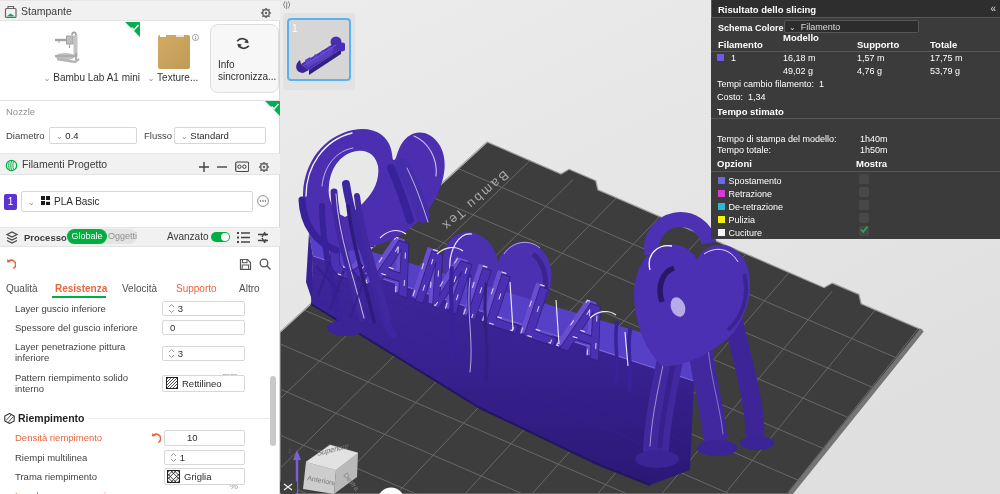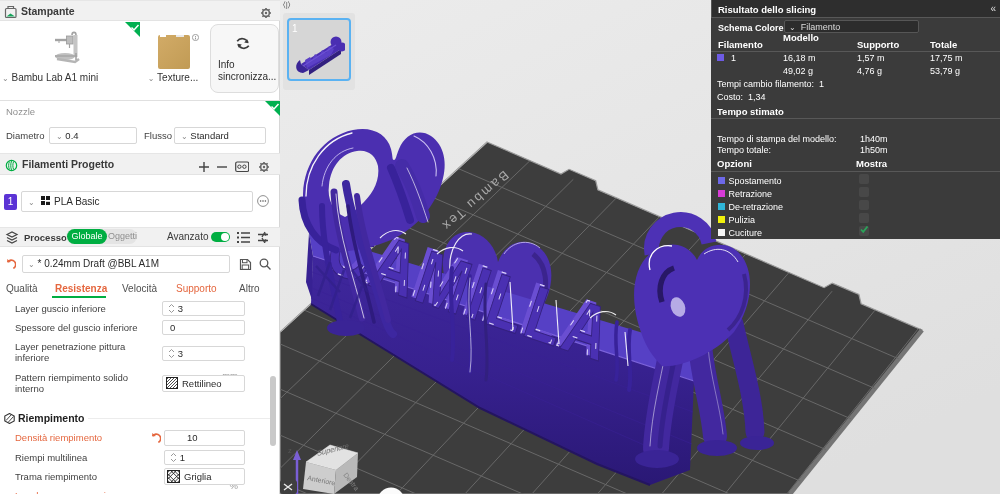--- a/index.html
+++ b/index.html
@@ -1,19 +1,19 @@
 <!DOCTYPE html>
 <html><head><meta charset="utf-8"><style>
 *{margin:0;padding:0;box-sizing:border-box;}
 html,body{width:1000px;height:494px;overflow:hidden;font-family:"Liberation Sans",sans-serif;background:#e9e9e9;}
 .abs{position:absolute;}
 #root{position:relative;width:1000px;height:494px;}
 #sidebar{position:absolute;left:0;top:0;width:280px;height:494px;background:#fff;border-right:1px solid #d6d6d6;}
 .hdr{position:absolute;left:0;width:280px;background:#f1f1f1;border-top:1px solid #e6e6e6;border-bottom:1px solid #e3e3e3;}
-.htxt{font-size:10.5px;font-weight:700;color:#3a3a3a;}
+.htxt{font-size:10.5px;font-weight:400;color:#3a3a3a;}
 .lbl{font-size:9.5px;color:#3f3f3f;white-space:nowrap;}
 .glbl{font-size:9.5px;color:#8f8f8f;}
 .olbl{font-size:9.5px;color:#E5673F;white-space:nowrap;}
 .box{position:absolute;border:1px solid #d7d7d7;border-radius:2px;background:#fff;font-size:9.5px;color:#2b2b2b;}
 .chev{color:#8a8a8a;font-size:8px;}
 .unit{color:#9c9c9c;margin-top:48px;}
 svg{display:block;} .box svg{display:inline-block;}
 </style></head><body>
 <div id="root">
 <div class="abs" style="left:280px;top:0">
@@ -272,21 +272,21 @@
 <path d="M4 11 H22" stroke-width="2.4"></path>
 <rect x="15.5" y="7" width="6.5" height="8" fill="#bdbdbd" stroke="#999" stroke-width="0.8"></rect>
 <path d="M18.5 15 L18.5 19" stroke-width="1.2"></path>
 <path d="M8 11 L8 14" stroke-width="1"></path>
 <ellipse cx="14" cy="27.5" rx="10" ry="3.5" fill="#c0c0c0" stroke="none"></ellipse>
 <path d="M4 27 L26 27" stroke="#adadad" stroke-width="2"></path>
 <path d="M6 30 L24 33 L28 30" stroke="#b5b5b5" stroke-width="2.5"></path>
 <path d="M25 24 L25 31" stroke-width="1.6"></path>
 </g>
       </svg>
-<div class="abs" style="left:2px;top:72px;width:138px;text-align:left;font-size:10px;color:#333"><span class="chev">⌄</span> Bambu Lab A1 mini</div>
+<div class="abs" style="left:2px;top:72px;width:138px;text-align:right;font-size:10px;color:#333"><span class="chev">⌄</span> Bambu Lab A1 mini</div>
 <div class="abs" style="left:158px;top:35px;width:32px;height:34px;background:linear-gradient(135deg,#d2ab67,#c19b55);border-radius:2px"></div>
 <div class="abs" style="left:160px;top:35px;width:6px;height:2px;background:#fff"></div>
 <div class="abs" style="left:176px;top:35px;width:8px;height:2px;background:#e9e9e9"></div>
 <svg class="abs" style="left:192px;top:34px" width="7" height="7" viewBox="0 0 7 7">
         <circle cx="3.5" cy="3.5" r="3.1" fill="none" stroke="#8a8a8a" stroke-width="0.8"></circle>
         <path d="M3.5 2 v0.9 M3.5 3.6 v1.8" stroke="#8a8a8a" stroke-width="0.9"></path>
       </svg>
 <div class="abs" style="left:140px;top:72px;width:66px;text-align:center;font-size:10px;color:#333"><span class="chev">⌄</span> Texture...</div>
 <div class="abs" style="left:210px;top:24px;width:69px;height:69px;background:#f7f7f7;border:1px solid #ddd;border-radius:8px"></div>
 <svg class="abs" style="left:233px;top:36px" width="20" height="17" viewBox="0 0 20 17">
@@ -362,21 +362,20 @@
       </svg>
 <svg class="abs" style="left:257px;top:231px" width="12" height="12" viewBox="0 0 12 12">
         <path d="M1 3.5 H11 M1 9.5 H11" stroke="#444" stroke-width="1.4"></path>
         <path d="M8 1 L5 6 M5 7 L8 12" stroke="#444" stroke-width="1.4"></path>
         <path d="M11 3.5 l-3.2 -1.6 v3.2 Z M11 9.5 l-3.2 -1.6 v3.2 Z" fill="#444"></path>
       </svg>
 <svg class="abs" style="left:5px;top:258px" width="11" height="12" viewBox="0 0 11 12">
         <path d="M2.5 4 C4 1.8 7.5 1.3 9.5 3.5 C11.5 5.8 10.8 9 8.3 10.4" stroke="#E5673F" stroke-width="1.6" fill="none"></path>
         <path d="M2 1 L2.6 4.6 L6 4.1 Z" fill="#E5673F"></path>
       </svg>
-<div class="box" style="left:22px;top:254.5px;width:208px;height:18px;line-height:16px;font-size:10px"><span class="chev" style="margin-left:5px">⌄</span> * 0.24mm Draft @BBL A1M</div>
 <svg class="abs" style="left:239px;top:258px" width="13" height="13" viewBox="0 0 13 13">
         <path d="M1.5 1.5 H8.5 L11.5 4.5 V11.5 H1.5 Z" fill="none" stroke="#555" stroke-width="1.2"></path>
         <rect x="3.5" y="1.5" width="4.5" height="3.2" fill="none" stroke="#555" stroke-width="1"></rect>
         <rect x="3.2" y="7" width="6.4" height="4.3" fill="none" stroke="#555" stroke-width="1"></rect>
       </svg>
 <svg class="abs" style="left:259px;top:258px" width="12" height="12" viewBox="0 0 12 12">
         <circle cx="5" cy="5" r="3.8" fill="none" stroke="#555" stroke-width="1.3"></circle>
         <path d="M7.8 7.8 L11.5 11.5" stroke="#555" stroke-width="1.3"></path>
       </svg>
 <div class="abs" style="left:6px;top:283px;font-size:10px;color:#4f4f4f;font-weight:400">Qualità</div>

